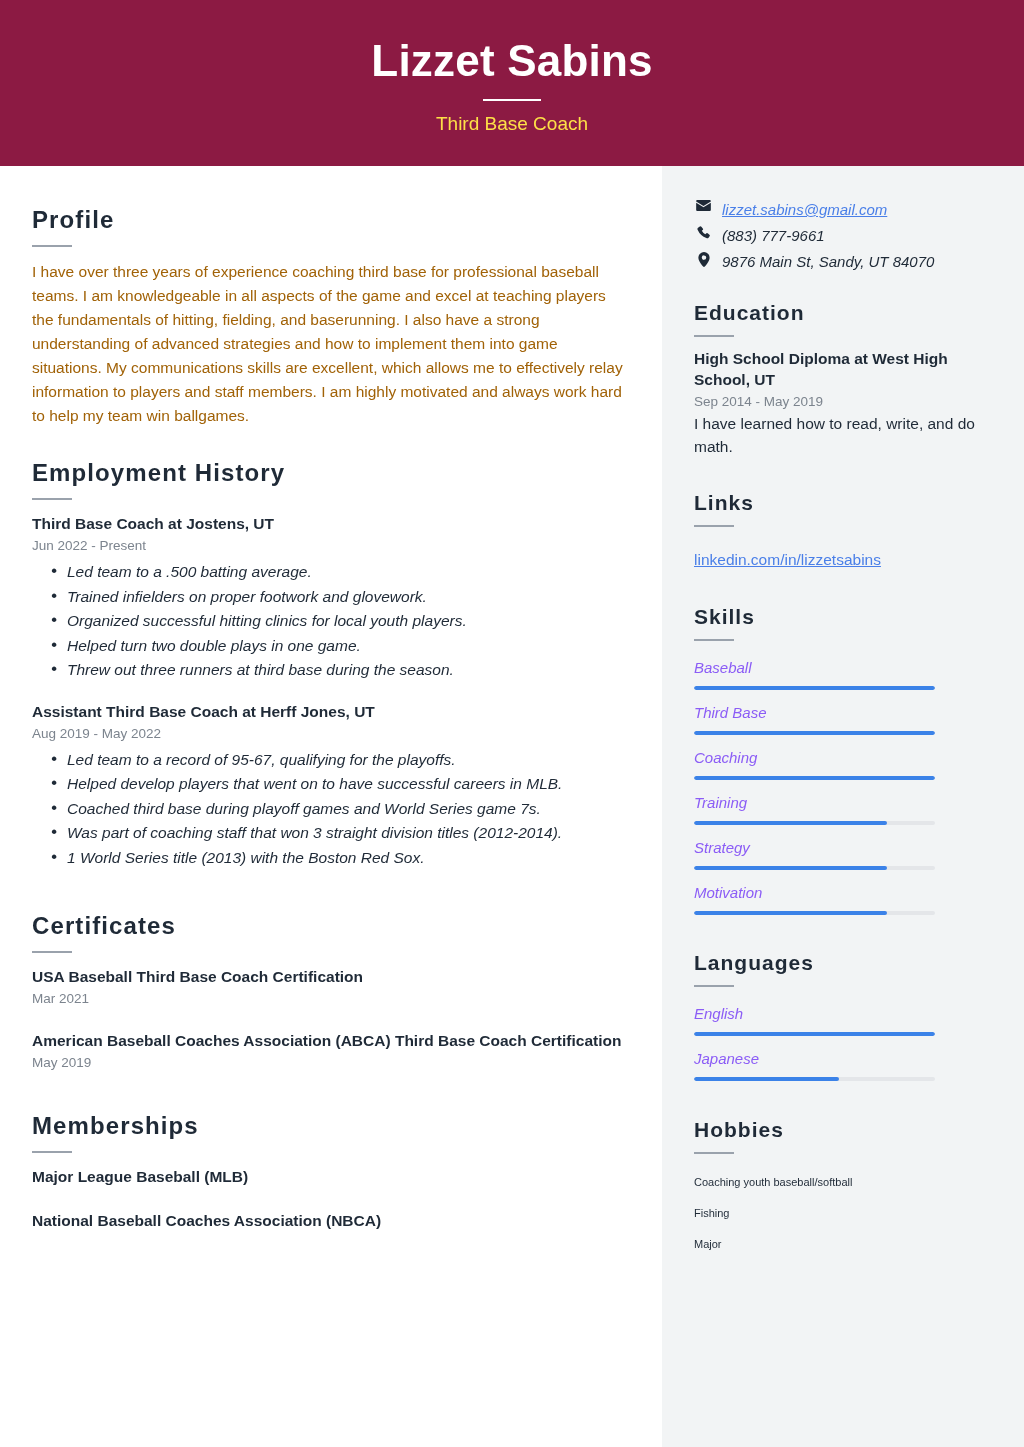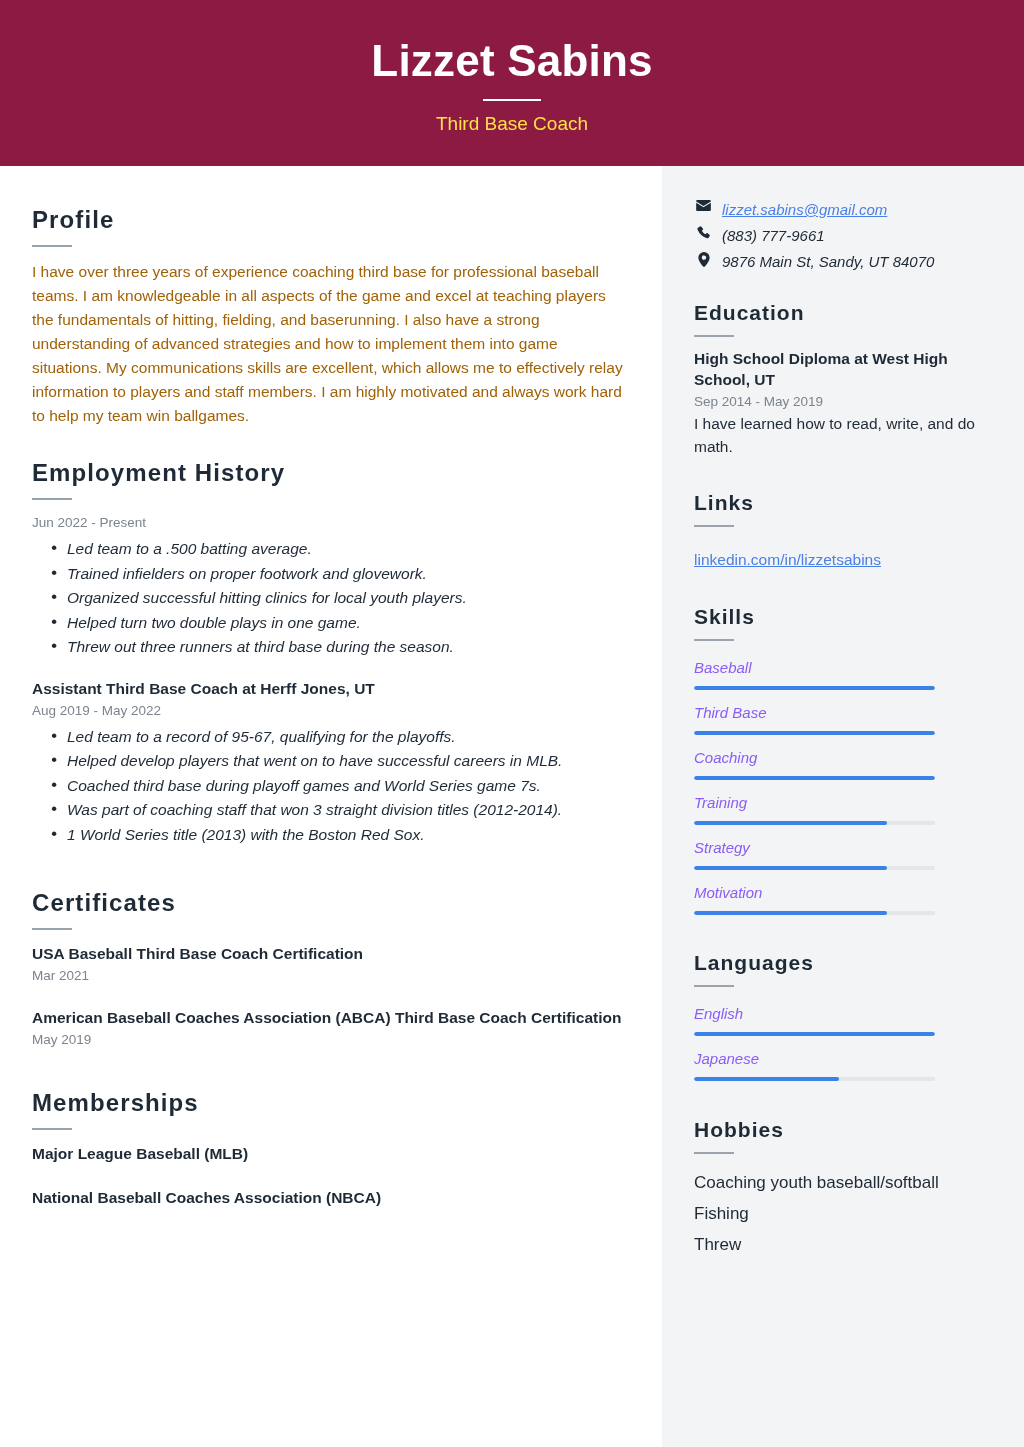--- a/index.html
+++ b/index.html
@@ -189,21 +189,21 @@
     overflow:hidden;
   }
   .bar-fill {
     height:4px;
     background:#3B82E8;
     border-radius:2px;
   }
 
   
   .hobby {
-    font-size:17px;
+    font-size:11px;
     color:#1F2A37;
     line-height:31px;
   }
 </style>
 </head>
 <body>
 
 <div class="header">
   <div class="header-name">Lizzet Sabins</div>
   <div class="header-rule"></div>
@@ -218,20 +218,21 @@
       <div class="sec-title">Profile</div>
       <div class="sec-rule"></div>
       <div class="para">I have over three years of experience coaching third base for professional baseball teams. I am knowledgeable in all aspects of the game and excel at teaching players the fundamentals of hitting, fielding, and baserunning. I also have a strong understanding of advanced strategies and how to implement them into game situations. My communications skills are excellent, which allows me to effectively relay information to players and staff members. I am highly motivated and always work hard to help my team win ballgames.</div>
     </div>
 
     <div class="section">
       <div class="sec-title">Employment History</div>
       <div class="sec-rule"></div>
 
       <div class="entry">
+        <div class="entry-title">Third Base Coach at Jostens, UT</div>
         <div class="entry-date">Jun 2022 - Present</div>
         <ul class="bullets">
           <li>Led team to a .500 batting average.</li>
           <li>Trained infielders on proper footwork and glovework.</li>
           <li>Organized successful hitting clinics for local youth players.</li>
           <li>Helped turn two double plays in one game.</li>
           <li>Threw out three runners at third base during the season.</li>
         </ul>
       </div>
 
@@ -374,17 +375,17 @@
           <div class="bar-fill" style="width: 60%;"></div>
         </div>
       </div>
     </div>
 
     <div class="side-section" style="margin-top:37px;">
       <div class="sec-title">Hobbies</div>
       <div class="sec-rule" style="margin-bottom:13px;"></div>
       <div class="hobby">Coaching youth baseball/softball</div>
       <div class="hobby">Fishing</div>
-      <div class="hobby">Threw</div>
+      <div class="hobby">Major</div>
     </div>
 
   </div>
 </div>
 
 </body></html>

